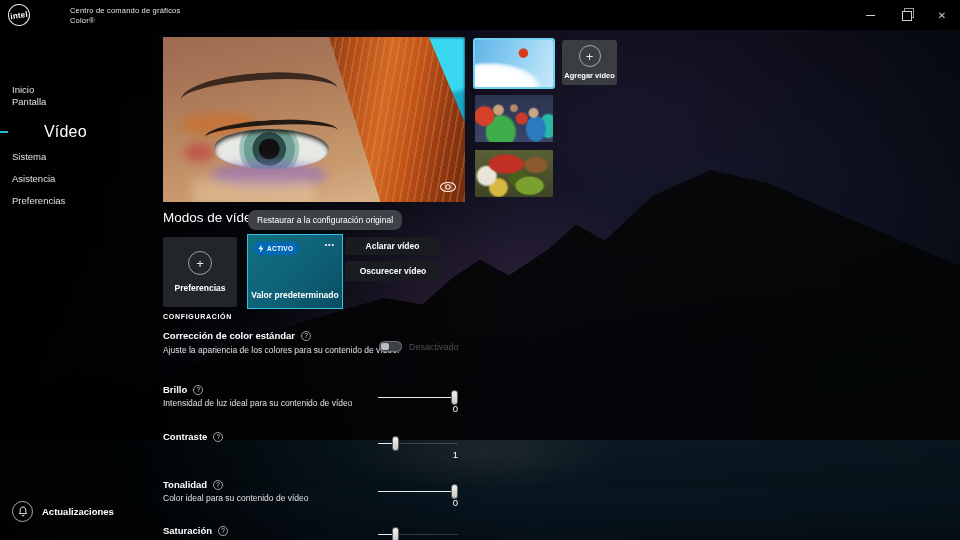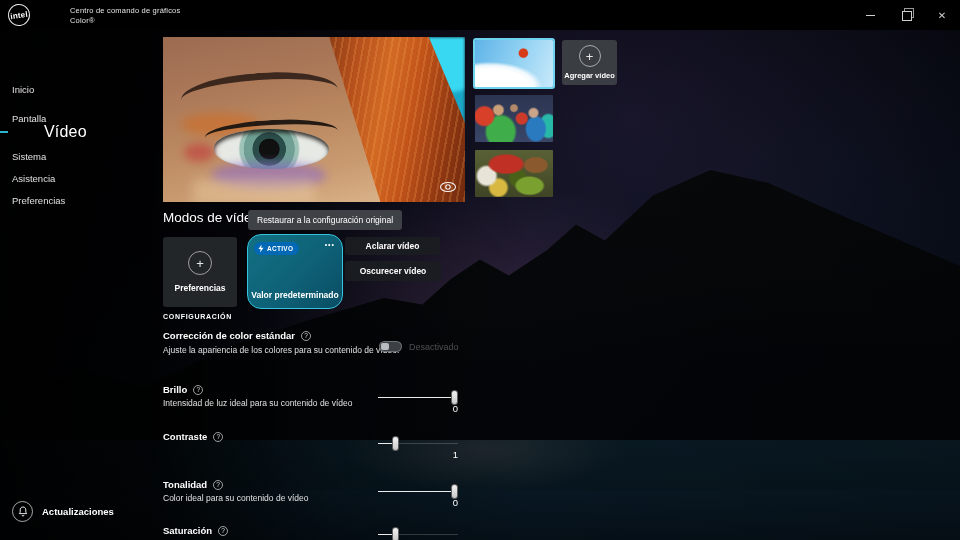--- a/index.html
+++ b/index.html
@@ -102,28 +102,28 @@
       linear-gradient(180deg, #5a6035 0%, #3f4525 100%); }
 
   .add-video { position:absolute; left:562px; top:40px; width:55px; height:45px; background:rgba(62,66,71,0.92);
     border:0; border-radius:3px; color:#fff; display:flex; flex-direction:column; align-items:center; justify-content:center; gap:4px; z-index:20; cursor:default; }
   .plus-circle { width:22px; height:22px; border:1px solid rgba(255,255,255,0.55); border-radius:50%;
     display:flex; align-items:center; justify-content:center; font-size:13px; font-weight:300; color:#e8e8e8; }
   .add-video-label { font-size:7.5px; font-weight:bold; white-space:nowrap; }
 
   
   .modes-heading { position:absolute; left:163px; top:210px; font-size:13.5px; font-weight:400; color:#fff; z-index:20; }
-  .restore-btn { position:absolute; left:248px; top:210px; height:20px; padding:0 9px; background:#3e4247; border:0; border-radius:3px;
+  .restore-btn { position:absolute; left:248px; top:210px; height:20px; padding:0 9px; background:#3e4247; border:0; border-radius:8px;
     color:#fff; font-size:8.5px; font-family:"Liberation Sans",sans-serif; z-index:20; cursor:default; }
   .card { position:absolute; border-radius:3px; z-index:20; cursor:default; }
   .card-custom { left:163px; top:237px; width:74px; height:70px; background:rgba(38,41,45,0.92);
     display:flex; flex-direction:column; align-items:center; justify-content:center; gap:8px; }
   .card-custom .plus-circle { width:24px; height:24px; }
   .card-label { font-size:8.5px; font-weight:bold; color:#fff; text-align:center; }
-  .card-default { left:247px; top:234px; width:96px; height:75px; border:1px solid #35c3dd; border-radius:14px;
+  .card-default { left:247px; top:234px; width:96px; height:75px; border:1px solid #35c3dd; border-radius:0;
     background:linear-gradient(135deg, #127083 0%, #0e6177 55%, #0a4d63 100%); }
   .badge { position:absolute; left:6px; top:7px; height:13px; padding:0 6px 0 4px; background:#0068b5; border-radius:7px;
     display:flex; align-items:center; gap:3px; font-size:6.5px; font-weight:bold; letter-spacing:.3px; color:#fff; }
   .bolt { display:inline-block; width:6px; height:8px; background:#fff;
     clip-path:polygon(60% 0, 8% 55%, 44% 55%, 34% 100%, 92% 40%, 52% 40%); }
   .dots { position:absolute; right:7px; top:6px; font-size:7px; letter-spacing:1px; color:#fff; cursor:default; }
   .card-default .card-label { position:absolute; left:0; right:0; bottom:8px; }
   .mode-row { position:absolute; left:345px; background:rgba(26,29,33,0.92); border:0; border-radius:2px;
     color:#fff; font-size:8.5px; font-weight:bold; font-family:"Liberation Sans",sans-serif; z-index:20; cursor:default; }
   .mode-row.r1 { top:237px; width:95px; height:18px; }
@@ -171,21 +171,21 @@
         </button>
       <button class="win-btn">
           <span class="glyph-restore"></span>
         </button>
       <button class="win-btn">✕</button>
     </div>
   </header>
 
   <nav class="sidebar">
     <div class="nav-item" style="top:24px">Inicio</div>
-    <div class="nav-item" style="top:53px">Pantalla</div>
+    <div class="nav-item" style="top:36px">Pantalla</div>
     <span class="nav-indicator"></span>
     <div class="nav-item big" style="top:63px">Vídeo</div>
     <div class="nav-item" style="top:91px">Sistema</div>
     <div class="nav-item" style="top:113px">Asistencia</div>
     <div class="nav-item" style="top:135px">Preferencias</div>
   </nav>
 
   <div class="updates">
     <span class="bell-circle">
       <svg width="10" height="11" viewBox="0 0 10 11">

